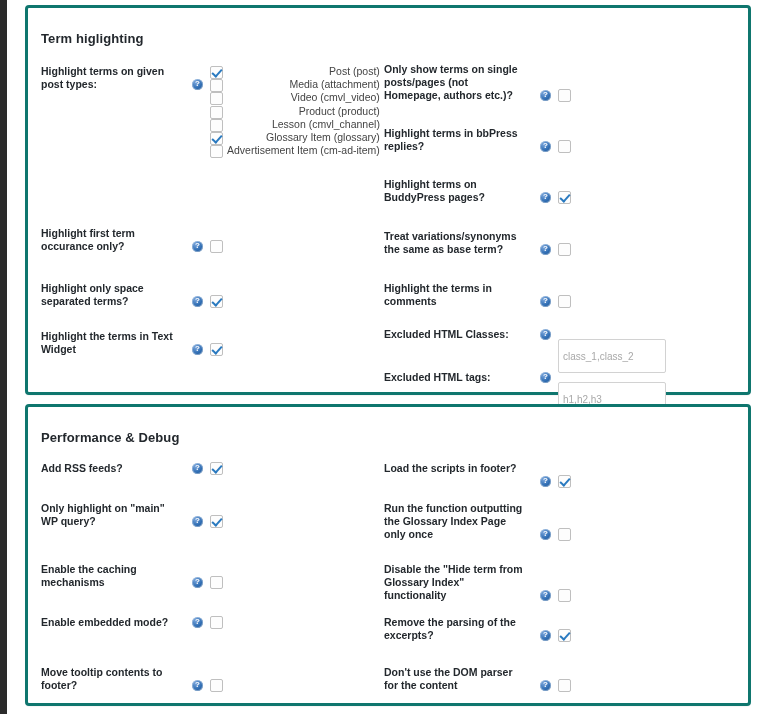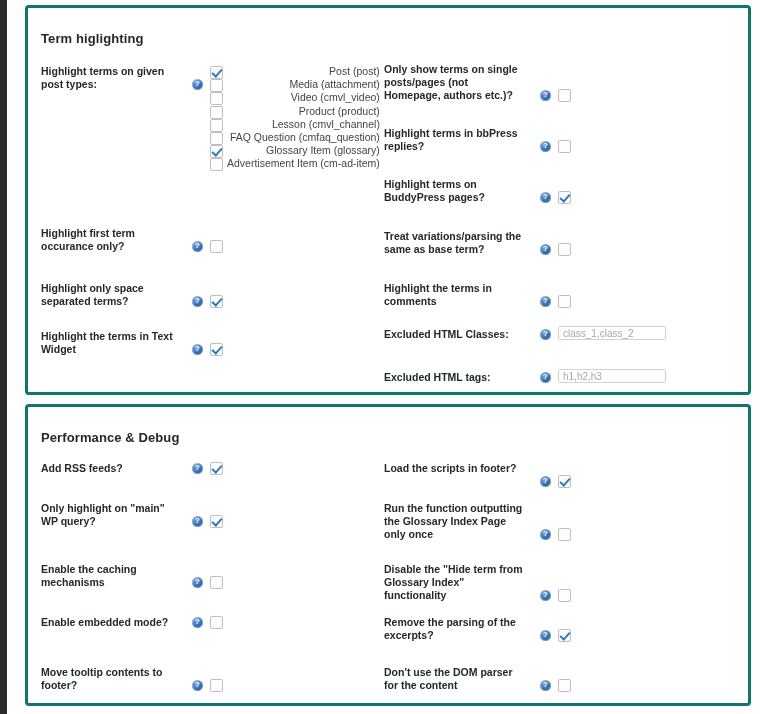--- a/index.html
+++ b/index.html
@@ -143,30 +143,31 @@
   .pt-item .cb {
     position: absolute;
     left: 0;
     top: 1px;
   }
 
   .text-input {
     position: absolute;
     left: 174px;
     width: 108px;
-    height: 14px;
+    height: 34px;
     box-sizing: border-box;
     border: 1px solid #d2d2d2;
     background: #ffffff;
     border-radius: 2px;
     font-family: "Liberation Sans", sans-serif;
     font-size: 10px;
     color: #a8a8a8;
     padding: 0 4px;
     line-height: 15px;
+    margin-top: 13px;
   }
   .text-input::placeholder { color: #a8a8a8; }
 </style>
 </head>
 <body>
 
 <div class="page-edge"></div>
 <div class="page-edge-inner"></div>
 
 <div class="canvas">
@@ -176,21 +177,20 @@
     <div class="col col-left" id="term-left">
         <div class="row" style="top: 15px;">
           <div class="row-label">Highlight terms on given post types:</div>
           <span class="help-icon" style="top: 14px;"></span>
           <div class="posttype-list">
             <div class="pt-item"><span class="cb checked"></span><span>Post (post)</span></div>
             <div class="pt-item"><span class="cb"></span><span>Media (attachment)</span></div>
             <div class="pt-item"><span class="cb"></span><span>Video (cmvl_video)</span></div>
             <div class="pt-item"><span class="cb"></span><span>Product (product)</span></div>
             <div class="pt-item"><span class="cb"></span><span>Lesson (cmvl_channel)</span></div>
-            <div class="pt-item"><span class="cb"></span><span>FAQ Question (cmfaq_question)</span></div>
             <div class="pt-item"><span class="cb checked"></span><span>Glossary Item (glossary)</span></div>
             <div class="pt-item"><span class="cb"></span><span>Advertisement Item (cm-ad-item)</span></div>
           </div>
         </div>
         <div class="row" style="top: 177px;">
           <div class="row-label">Highlight first term occurance only?</div>
           <span class="help-icon" style="top: 14px;"></span>
           <span class="cb" style="top: 13px;"></span>
         </div>
         <div class="row" style="top: 232px;">
@@ -214,21 +214,21 @@
           <div class="row-label">Highlight terms in bbPress replies?</div>
           <span class="help-icon" style="top: 14px;"></span>
           <span class="cb" style="top: 13px;"></span>
         </div>
         <div class="row" style="top: 128px;">
           <div class="row-label">Highlight terms on BuddyPress pages?</div>
           <span class="help-icon" style="top: 14px;"></span>
           <span class="cb checked" style="top: 13px;"></span>
         </div>
         <div class="row" style="top: 180px;">
-          <div class="row-label">Treat variations/parsing the same as base term?</div>
+          <div class="row-label">Treat variations/synonyms the same as base term?</div>
           <span class="help-icon" style="top: 14px;"></span>
           <span class="cb" style="top: 13px;"></span>
         </div>
         <div class="row" style="top: 232px;">
           <div class="row-label">Highlight the terms in comments</div>
           <span class="help-icon" style="top: 14px;"></span>
           <span class="cb" style="top: 13px;"></span>
         </div>
         <div class="row" style="top: 278px;">
           <div class="row-label">Excluded HTML Classes:</div>

